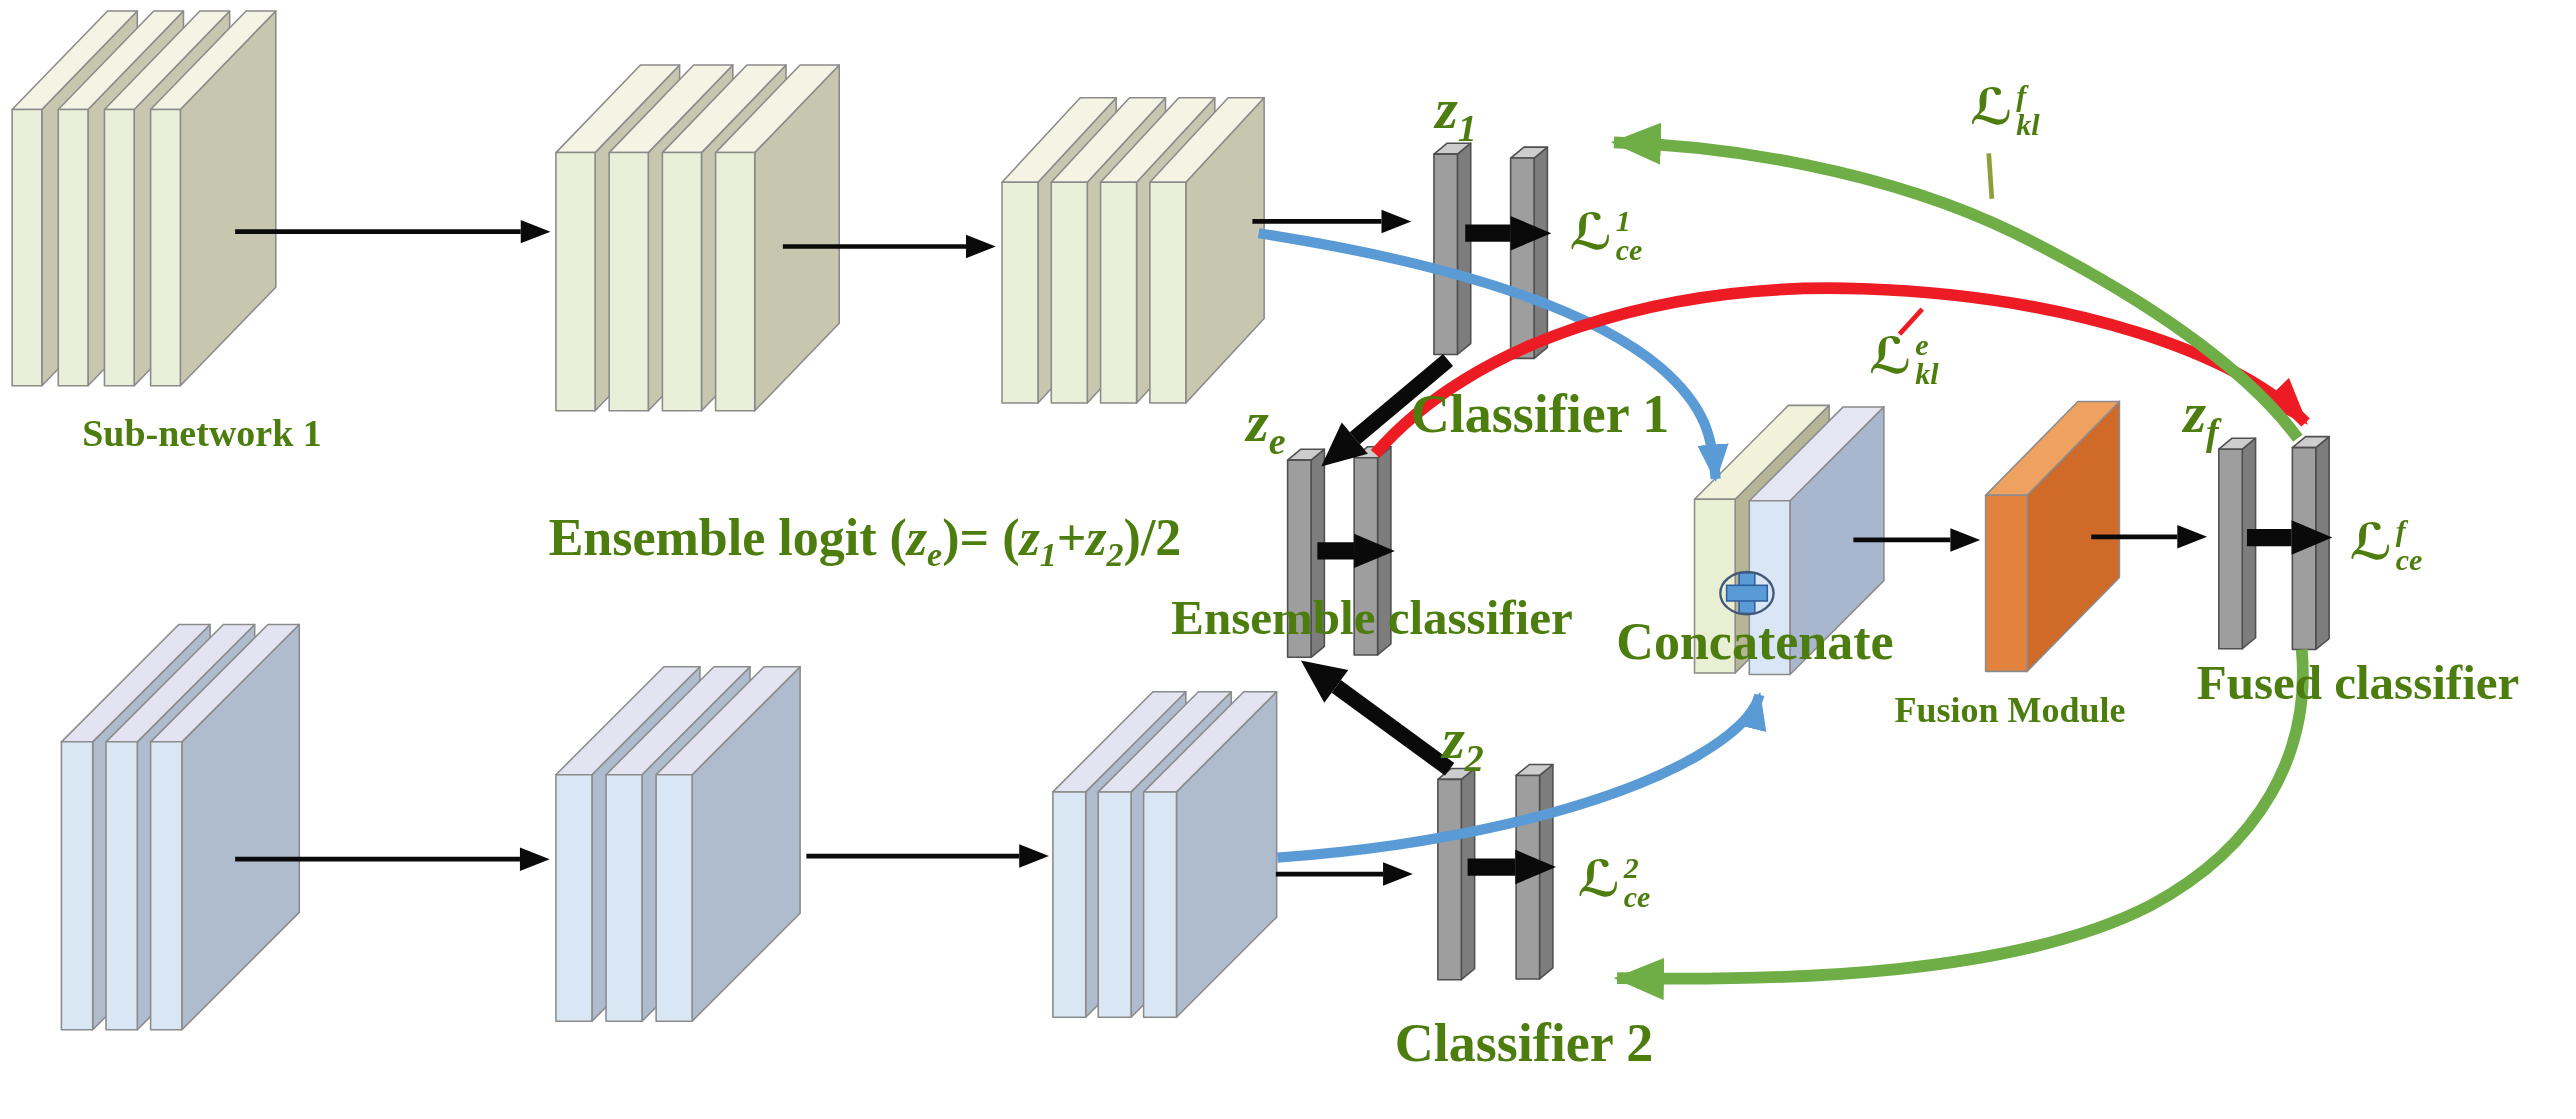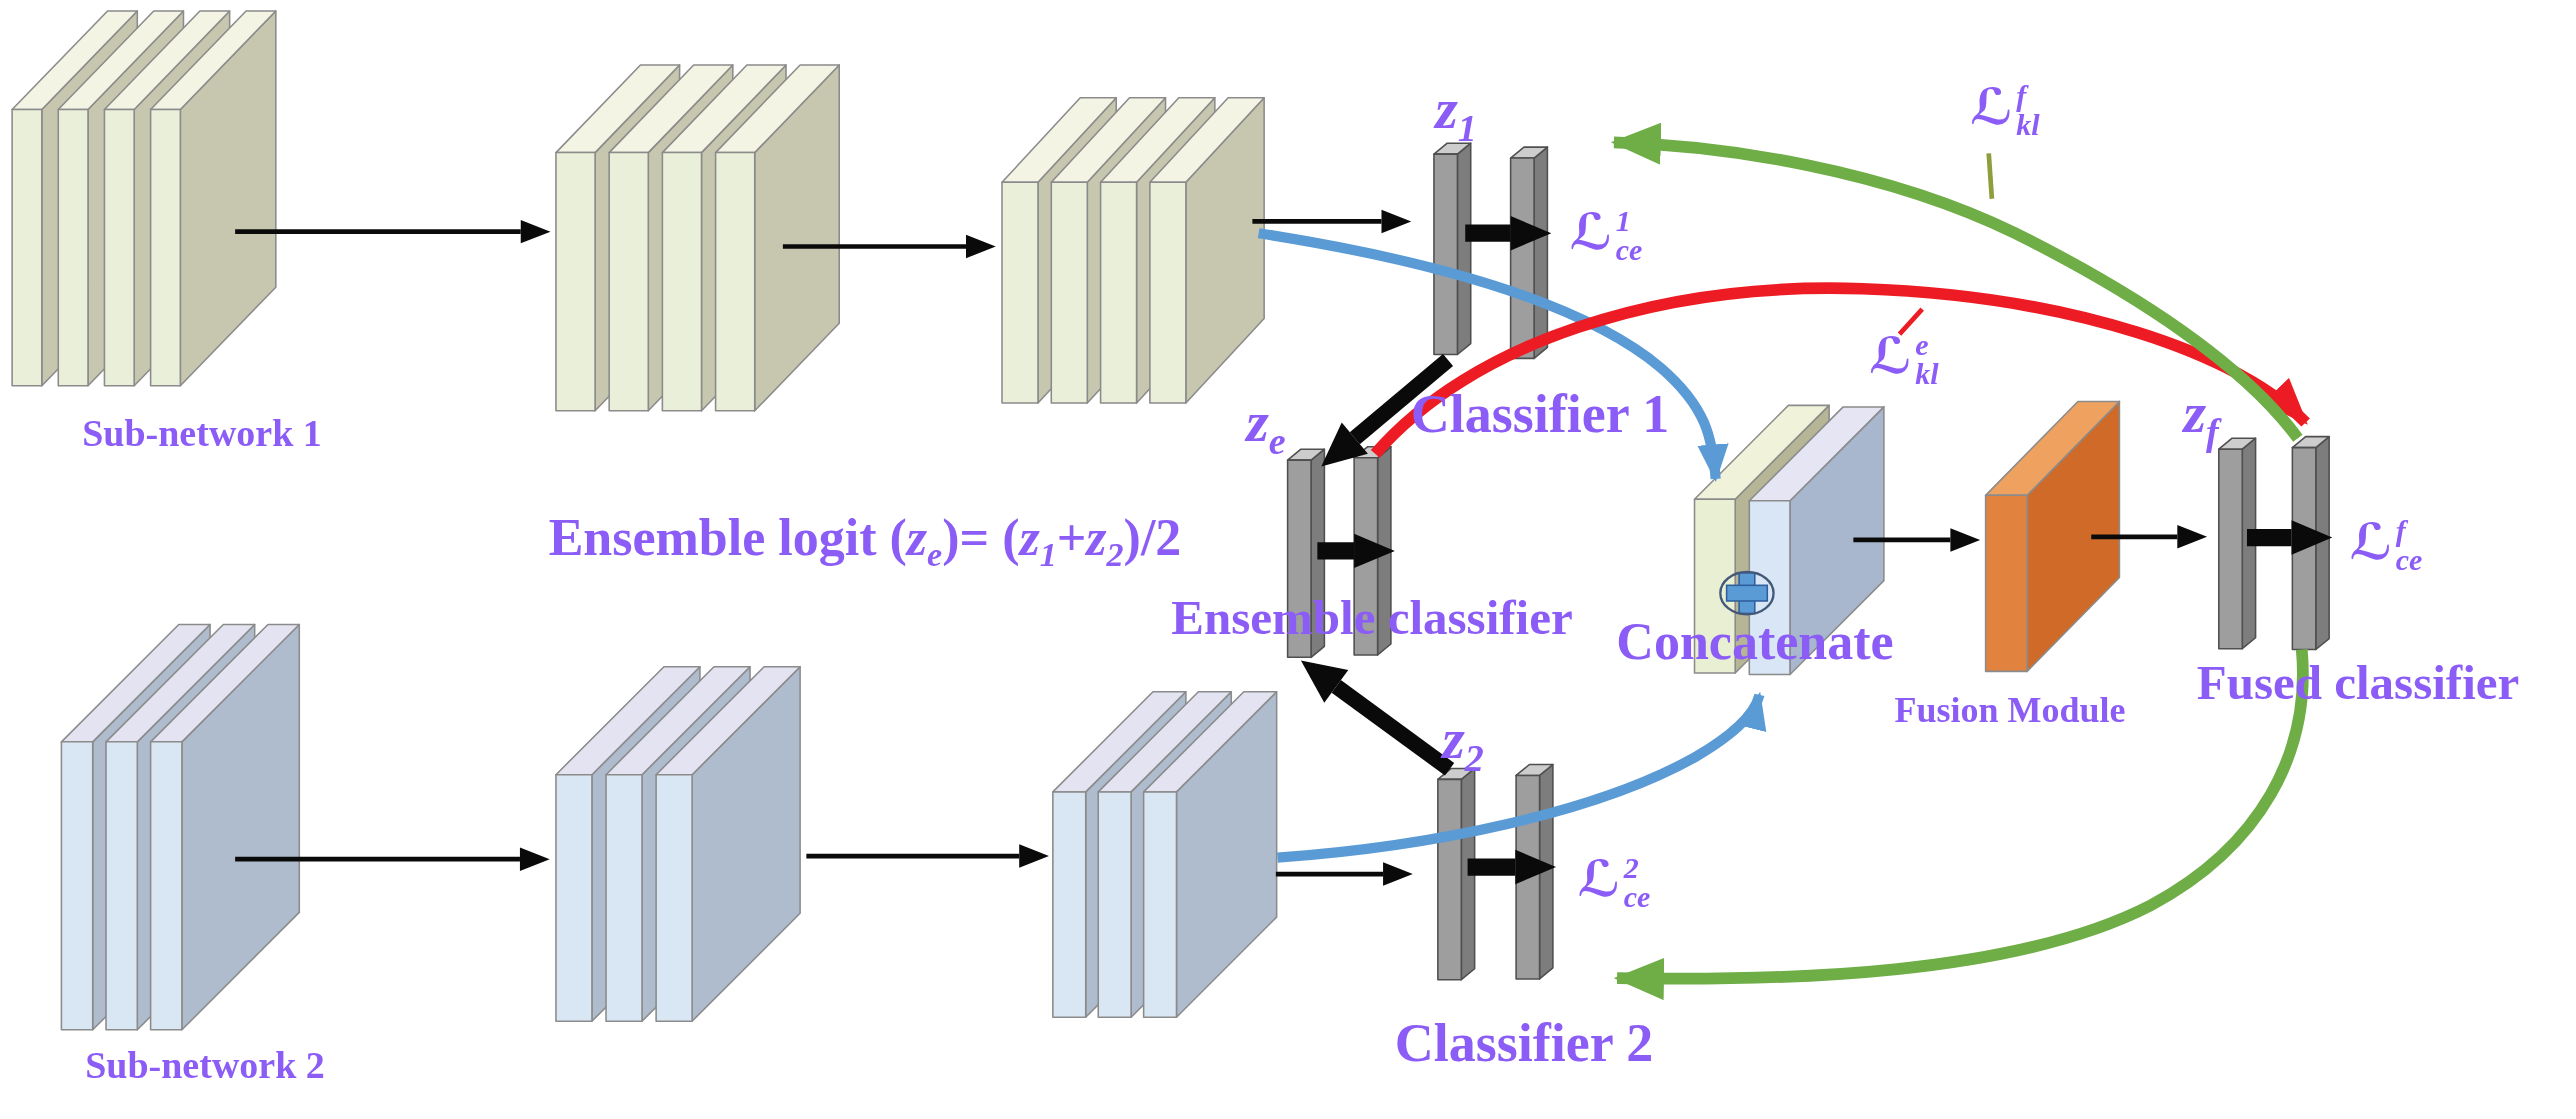--- a/index.html
+++ b/index.html
@@ -1,19 +1,19 @@
 <!DOCTYPE html>
 <html style="font-size:12.5px"><head>
 <meta charset="utf-8">
 <style>
   html,body{margin:0;padding:0;background:#ffffff;width:2576px;height:1119px;overflow:hidden;}
   #stage{position:relative;width:2576px;height:1119px;background:#ffffff;
          font-family:"Liberation Serif","DejaVu Serif",serif;}
   #diagram{position:absolute;left:0;top:0;}
-  .lbl{position:absolute;transform:translate(-50%,-50%);color:#8b5cf6;font-weight:700;
+  .lbl{position:absolute;transform:translate(-50%,-50%);color:#4d7c0f;font-weight:700;
        white-space:nowrap;text-align:left;line-height:1.05;}
   .s64{font-size:38px;} .s62{font-size:49px;} .s60{font-size:54px;}
   .s56{font-size:52px;} .s54{font-size:36px;}
   .formula{font-size:52px;}
   .formula .mz{font-style:italic;}
   .formula sub{font-size:34px;font-style:italic;font-weight:700;}
   .zlab{font-size:58px;font-style:italic;}
   .zlab sub{font-size:38px;}
   .loss{font-size:50px;display:flex;align-items:center;}
   .lossL{font-style:italic;font-weight:700;font-family:"DejaVu Serif","DejaVu Sans",serif;}
@@ -228,21 +228,20 @@
       <path d="M1608,298 C1800,328 2012,378 2122,470 C2180,520 2188,560 2192,612" fill="none" stroke="#5b9bd5" stroke-width="13" marker-end="url(#mBlue)"></path>
       <path d="M1632,1096 C1830,1082 2040,1038 2165,968 C2225,933 2243,908 2248,888" fill="none" stroke="#5b9bd5" stroke-width="13" marker-end="url(#mBlue)"></path>
       <path d="M1757,580 C1880,438 2120,360 2380,369 C2645,378 2862,452 2946,540" fill="none" stroke="#ed1c24" stroke-width="15" marker-end="url(#mRed)"></path>
       <path d="M2936,560 C2868,468 2735,378 2575,298 C2408,217 2205,186 2062,182" fill="none" stroke="#6fad47" stroke-width="15" marker-end="url(#mGreen)"></path>
       <path d="M2941,830 C2953,962 2888,1082 2748,1157 C2575,1246 2285,1254 2066,1250" fill="none" stroke="#6fad47" stroke-width="15" marker-end="url(#mGreen)"></path>
       <line x1="2541" y1="196" x2="2545" y2="254" stroke="#8f9d3a" stroke-width="6"></line>
       <line x1="2427" y1="427" x2="2456" y2="395" stroke="#ed1c24" stroke-width="6"></line>
     </svg>
 
   <div class="lbl s64" style="left:202px;top:434px;">Sub-network 1</div>
-  <div class="lbl s64" style="left:205px;top:1066px;">Sub-network 2</div>
   <div class="lbl s60" style="left:1540px;top:414px;">Classifier 1</div>
   <div class="lbl s60" style="left:1524px;top:1043px;">Classifier 2</div>
   <div class="lbl s62" style="left:2358px;top:683px;">Fused classifier</div>
   <div class="lbl s62" style="left:1372px;top:618px;">Ensemble classifier</div>
   <div class="lbl s56" style="left:1755px;top:642px;">Concatenate</div>
   <div class="lbl s54" style="left:2010px;top:711px;">Fusion Module</div>
 
   <div class="lbl formula" style="left:865px;top:542px;">
     <span>Ensemble logit (</span><span class="mz">z</span><sub>e</sub><span>)= (</span><span class="mz">z</span><sub>1</sub><span>+</span><span class="mz">z</span><sub>2</sub><span>)/2</span>
   </div>

